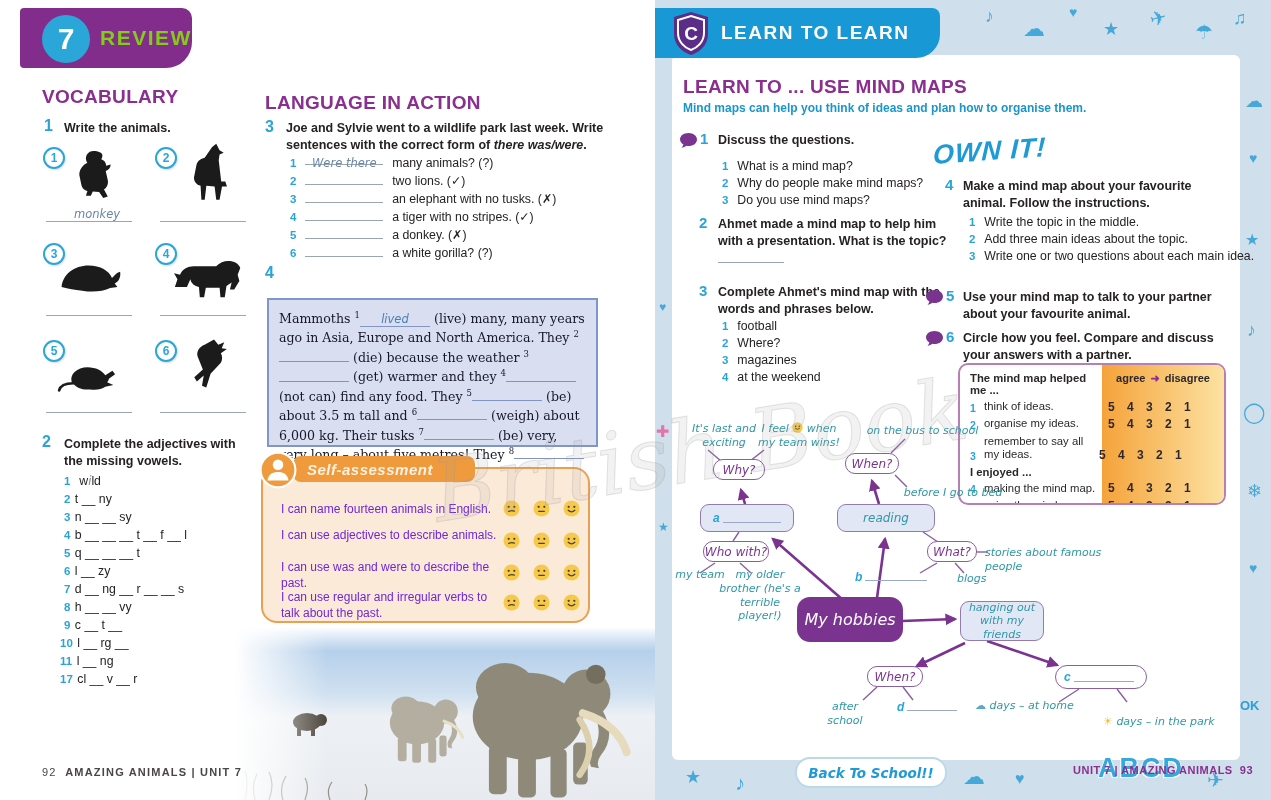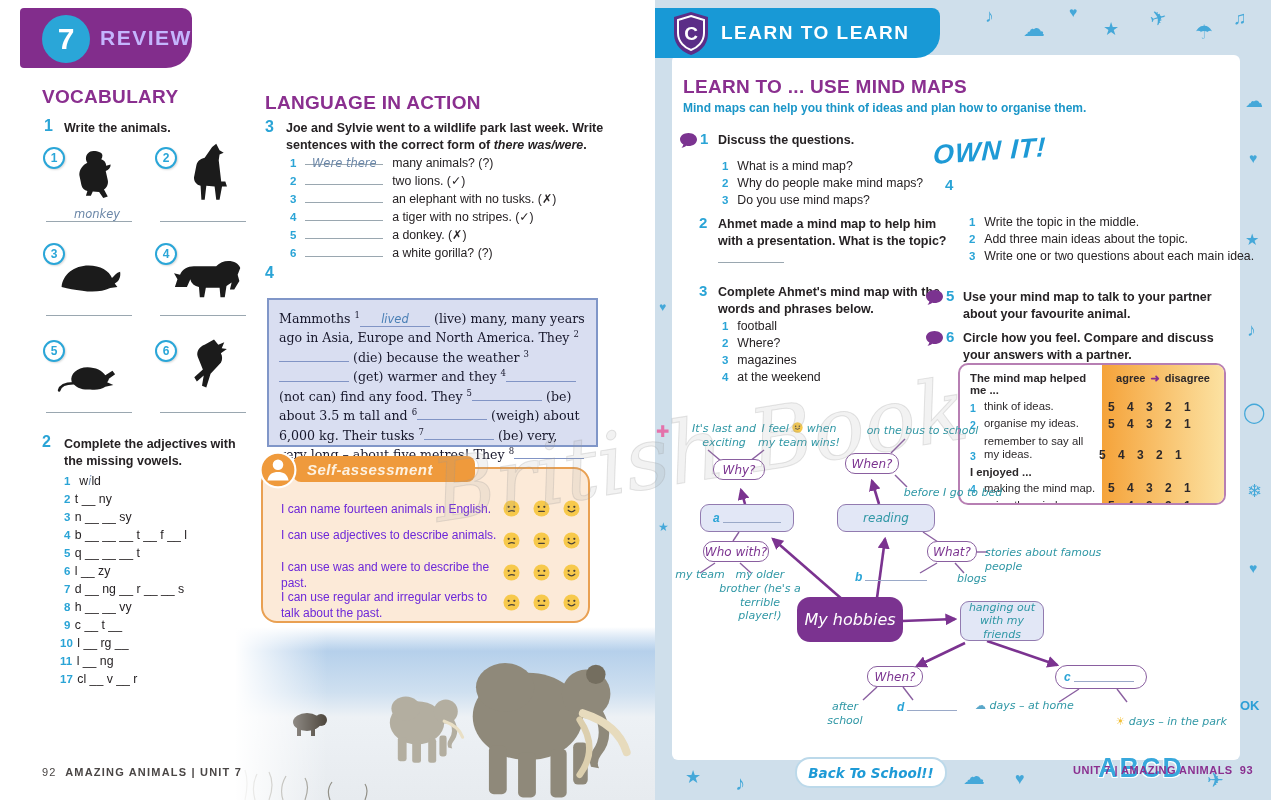--- a/index.html
+++ b/index.html
@@ -3,21 +3,21 @@
 <meta charset="utf-8">
 <style>
 *{margin:0;padding:0;box-sizing:border-box}
 html,body{width:1271px;height:800px}
 body{position:relative;overflow:hidden;background:#fff;font-family:"Liberation Sans",sans-serif;color:#292526}
 .ab{position:absolute}
 
 #left-page{left:0;top:0;width:655px;height:800px;background:#fff}
 .banner-l{left:20px;top:8px;width:172px;height:60px;background:#822d8c;border-radius:4px 10px 26px 4px;display:flex;align-items:center}
 .unit-circle{position:absolute;left:22px;top:7px;width:48px;height:48px;border-radius:50%;background:#2aa6d8;color:#fff;font-weight:bold;font-size:30px;display:flex;align-items:center;justify-content:center}
-.banner-l .lbl{margin-left:80px;color:#c4b5fd;font-weight:bold;font-size:21px;letter-spacing:1.5px}
+.banner-l .lbl{margin-left:80px;color:#84cc16;font-weight:bold;font-size:21px;letter-spacing:1.5px}
 .h-purple{color:#8a2f8f;font-weight:bold;font-size:19px;letter-spacing:.3px}
 .exnum{color:#2aa4d6;font-weight:bold;font-size:16px}
 .extitle{font-weight:bold;font-size:12.5px;line-height:1.35;color:#262224}
 .itnum{color:#2aa4d6;font-weight:bold;font-size:11.5px}
 .ittext{font-size:12.3px;color:#262224}
 .badge{width:22px;height:22px;border-radius:50%;background:#fff;border:2px solid #2aa6d8;color:#2aa6d8;font-weight:bold;font-size:12px;display:flex;align-items:center;justify-content:center;box-shadow:1px 1px 2px rgba(0,0,0,.15)}
 .ansline{border-bottom:1.2px solid #9aa7b0;display:inline-block}
 .hw{font-style:italic;font-family:"DejaVu Sans",sans-serif}
 .hw-gray{color:#6b87a8;font-size:11.5px}
 .blank78{display:inline-block;width:78px;border-bottom:1.2px solid #9aa7b0;height:12px;text-align:center}
@@ -391,20 +391,21 @@
 
   <span class="ab exnum" style="left:44px;top:282px;font-size:15px">3</span>
   <span class="ab extitle" style="left:63px;top:284px;width:232px">Complete Ahmet's mind map with the words and phrases below.</span>
   <div class="ab" style="left:67px;top:316px"><span class="itnum">1</span>&nbsp; <span class="ittext">football</span></div>
   <div class="ab" style="left:67px;top:333px"><span class="itnum">2</span>&nbsp; <span class="ittext">Where?</span></div>
   <div class="ab" style="left:67px;top:350px"><span class="itnum">3</span>&nbsp; <span class="ittext">magazines</span></div>
   <div class="ab" style="left:67px;top:367px"><span class="itnum">4</span>&nbsp; <span class="ittext">at the weekend</span></div>
 
   <div class="ab own-it">OWN IT!</div>
   <span class="ab exnum" style="left:290px;top:176px;font-size:15px">4</span>
+  <span class="ab extitle" style="left:308px;top:178px;width:274px">Make a mind map about your favourite animal. Follow the instructions.</span>
   <div class="ab" style="left:314px;top:212px"><span class="itnum">1</span>&nbsp; <span class="ittext">Write the topic in the middle.</span></div>
   <div class="ab" style="left:314px;top:229px"><span class="itnum">2</span>&nbsp; <span class="ittext">Add three main ideas about the topic.</span></div>
   <div class="ab" style="left:314px;top:246px"><span class="itnum">3</span>&nbsp; <span class="ittext">Write one or two questions about each main idea.</span></div>
 
   <svg class="ab speech" style="left:270px;top:289px" viewBox="0 0 20 18">
       <path fill="#7b3390" d="M10 1C5 1 1 4 1 7.8c0 2.3 1.4 4.3 3.6 5.5-.3 1.3-1 2.5-2 3.4 2-.2 3.8-1 5-2.1.8.2 1.6.2 2.4.2 5 0 9-3 9-6.9S15 1 10 1z"></path>
     </svg>
   <span class="ab exnum" style="left:291px;top:287px;font-size:15px">5</span>
   <span class="ab extitle" style="left:308px;top:289px;width:274px">Use your mind map to talk to your partner about your favourite animal.</span>
 
@@ -519,21 +520,21 @@
 
   <div class="hobbies hw">My hobbies</div>
   <div class="mnode hw" style="left:305px;top:601px;width:84px;height:40px;font-size:11px;line-height:1.2;text-align:center;padding:4px">hanging out with my friends</div>
 
   <div class="bubble hw" style="left:212px;top:666px;width:56px;height:21px">When?</div>
   <div class="bubble" style="left:400px;top:665px;width:92px;height:24px;border-radius:12px;justify-content:flex-start;padding-left:8px"><span class="mm-letter">c</span>&nbsp;<span class="mm-line" style="width:60px"></span></div>
 
   <div class="thw hw" style="left:158px;top:700px;width:64px">after school</div>
   <div class="thw" style="left:242px;top:700px;width:70px;text-align:left"><span class="mm-letter">d</span>&nbsp;<span class="mm-line" style="width:50px"></span></div>
   <div class="thw hw" style="left:320px;top:699px;width:108px;text-align:left"><span style="color:#5aa7c9">☁</span> <span>days – at home</span></div>
-  <div class="thw hw" style="left:448px;top:715px;width:124px;text-align:right"><span style="color:#f2c038">☀</span> <span>days – in the park</span></div>
+  <div class="thw hw" style="left:448px;top:715px;width:124px;text-align:left"><span style="color:#f2c038">☀</span> <span>days – in the park</span></div>
 
   <div class="ab bts hw">Back To School!!</div>
   <div class="ab abcd">ABCD</div>
   <div class="ab okb">OK</div>
   <div class="ab foot-r">
     <span>UNIT 7 | AMAZING ANIMALS</span>&nbsp;&nbsp;<span>93</span>
   </div>
 </div>
 
 </body></html>

